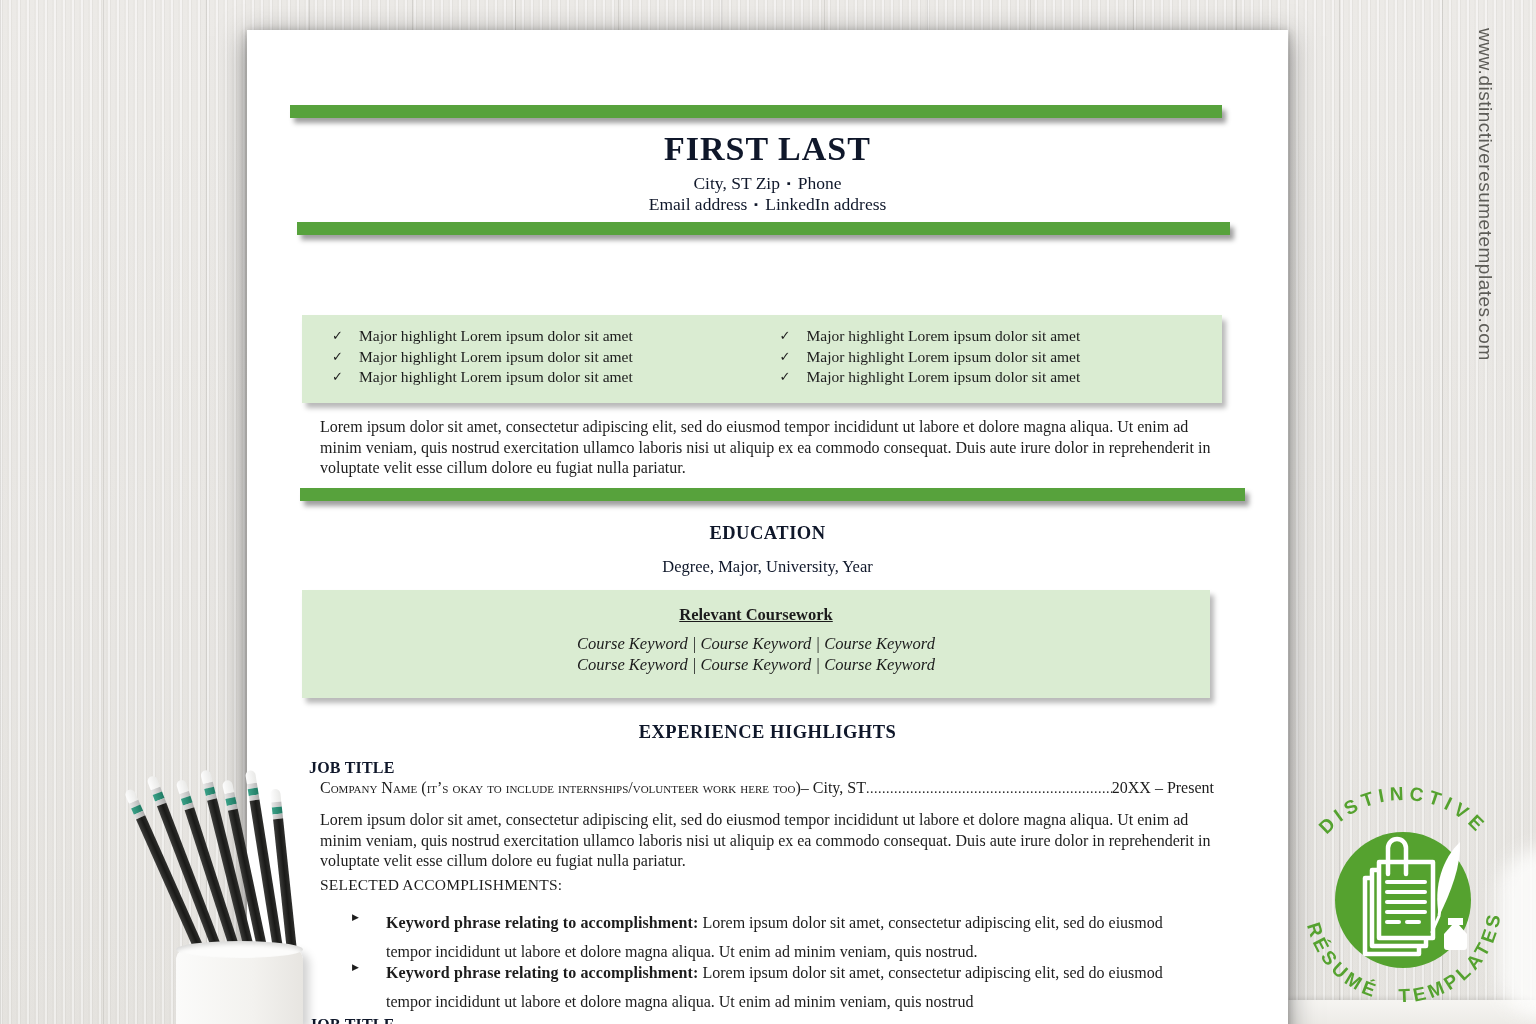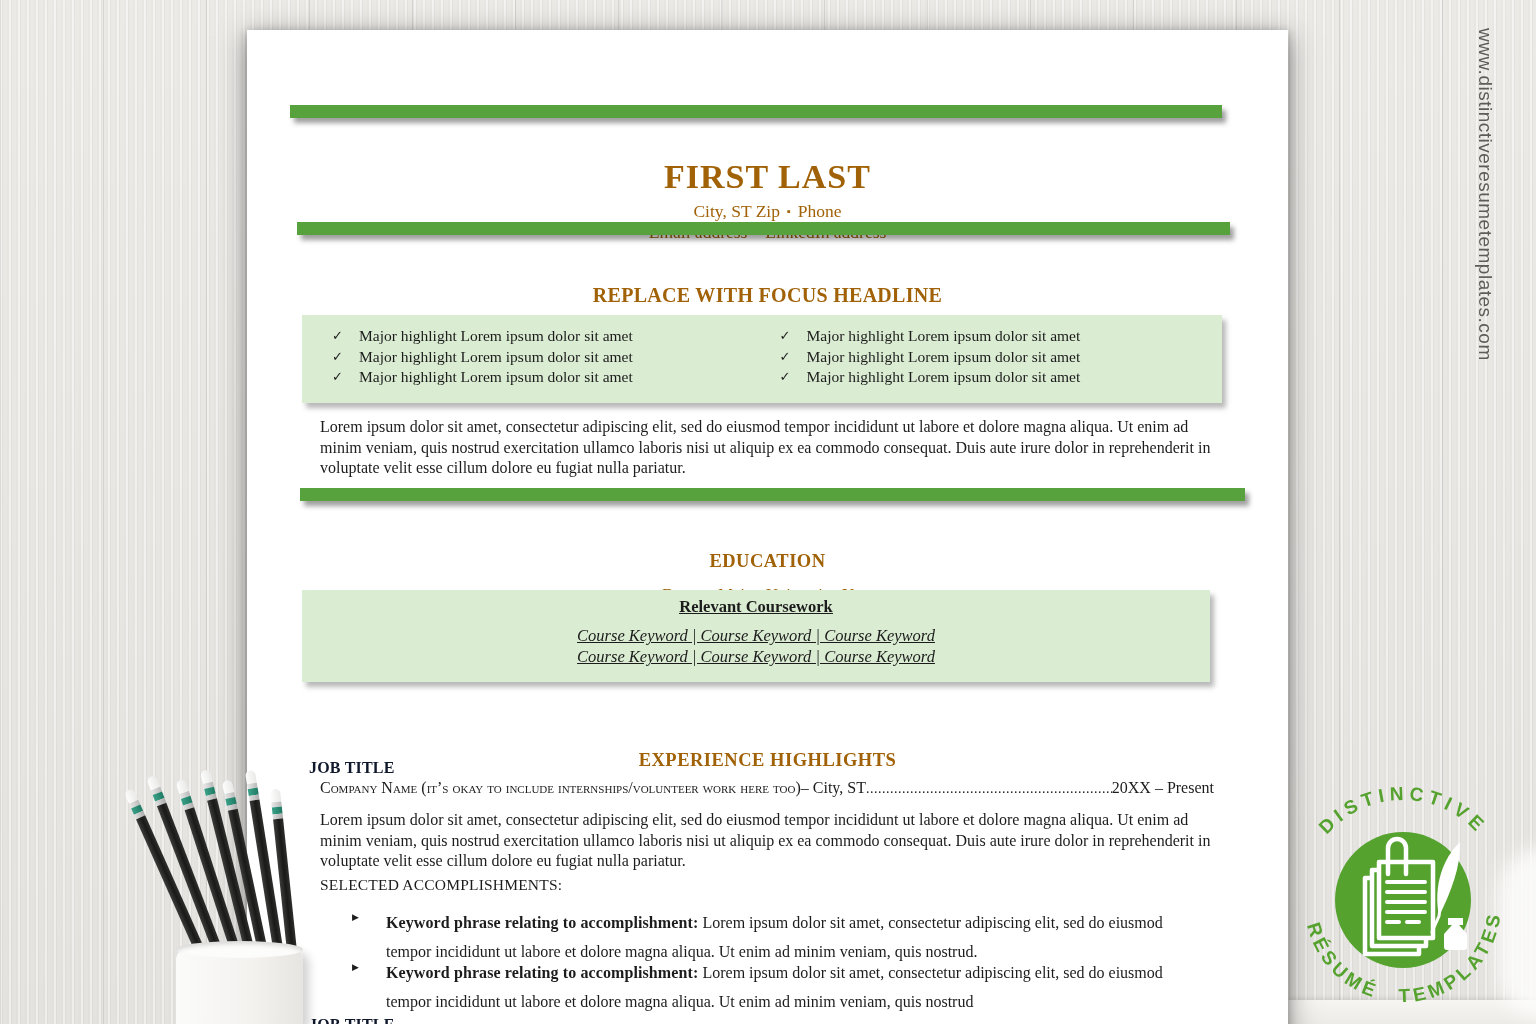--- a/index.html
+++ b/index.html
@@ -11,38 +11,38 @@
       repeating-linear-gradient(90deg, rgba(255,255,255,.45) 0 2px, rgba(208,206,201,.28) 2px 3px, rgba(236,234,230,.18) 3px 7px, rgba(222,220,215,.22) 7px 9px),
       linear-gradient(180deg,#eceae7 0%,#e7e5e2 55%,#e3e1dd 100%);
   }
   
   .page { position:absolute; left:247px; top:30px; width:1041px; height:1100px;
     background:#fff; box-shadow:0 6px 26px rgba(40,40,40,.5), 0 2px 8px rgba(40,40,40,.3); z-index:10; }
   .gbar { position:absolute; height:13px; background:#57a23c; box-shadow:4px 5px 5px rgba(0,0,0,.38); }
   .gbar1 { left:43px; top:75px;  width:932px; }
   .gbar2 { left:50px; top:192px; width:933px; }
   .gbar3 { left:53px; top:458px; width:945px; }
-  .center { position:absolute; left:73px; width:895px; text-align:center; color:#a16207;margin-top:28px; }
+  .center { position:absolute; left:73px; width:895px; text-align:center; color:#0f172a; }
   .name { top:100px; font-size:34px; font-weight:bold; letter-spacing:1px; }
   .contact { font-size:17.5px; }
   .contact .sep { font-size:11px; vertical-align:2px; padding:0 7px; }
   .c1 { top:143px; } .c2 { top:164px;text-align:center; }
   .headline { top:226px; font-size:20px; font-weight:bold; letter-spacing:.3px; }
   .subheadline { top:250px; font-size:16.5px; font-weight:bold; }
   .greenbox { position:absolute; background:#daecd2; box-shadow:4px 5px 5px rgba(0,0,0,.28); }
   .hlbox { left:55px; top:285px; width:920px; height:88px; padding:11px 0 0 25px; }
   .hlcols { display:flex; }
   .hlcol { width:460px; }
   .hlrow { display:flex; font-size:15.5px; color:#1c1c1c; line-height:20.5px; }
   .hlrow .chk { width:32px; text-align:left; padding-left:5px; font-family:"DejaVu Sans",sans-serif; font-size:13px; }
   .para { position:absolute; left:73px; width:897px; font-size:16px; line-height:20.5px; color:#1c1c1c; text-align:left; }
   .p1 { top:387px; } .p2 { top:780px; }
   .edu-h { top:493px; font-size:18.5px; font-weight:bold; letter-spacing:.5px; }
   .degree { top:527px; font-size:16.5px; }
-  .cwbox { left:55px; top:560px; width:908px; height:92px; text-align:center; color:#1c1c1c; padding-top:7px;text-decoration:underline; }
+  .cwbox { left:55px; top:560px; width:908px; height:108px; text-align:center; color:#1c1c1c; padding-top:15px; }
   .cw-h { font-size:16.5px; font-weight:bold; text-decoration:underline; }
   .cw-line { font-size:16.5px; font-style:italic; line-height:21px; }
   .cw-line.first { margin-top:8px; }
   .exp-h { top:692px; font-size:18.5px; font-weight:bold; letter-spacing:.5px; }
   .jobtitle { position:absolute; left:62px; font-size:16px; font-weight:bold; color:#0f172a; letter-spacing:.2px; }
   .jt1 { top:729px; } .jt2 { top:986px; }
   .companyrow { position:absolute; left:73px; top:749px; width:894px; display:flex; align-items:baseline; font-size:16px; color:#1c1c1c; }
   .companyrow .smallcaps { font-variant:small-caps; white-space:nowrap; }
   .companyrow .suffix { white-space:nowrap; }
   .companyrow .dots { flex:1; overflow:hidden; white-space:nowrap; font-size:14px; letter-spacing:.5px; }
@@ -93,21 +93,20 @@
 
     <div class="center contact c1">
       <span>City, ST Zip</span><span class="sep">▪</span><span>Phone</span>
     </div>
     <div class="center contact c2">
       <span>Email address</span><span class="sep">▪</span><span>LinkedIn address</span>
     </div>
 
     <div class="gbar gbar2"></div>
 
-    <div class="center headline">REPLACE WITH FOCUS HEADLINE</div>
 
     <div class="greenbox hlbox">
       <div class="hlcols">
         <div class="hlcol">
           <div class="hlrow">
               <span class="chk">✓</span>
               <span>Major highlight Lorem ipsum dolor sit amet</span>
             </div>
           <div class="hlrow">
               <span class="chk">✓</span>

